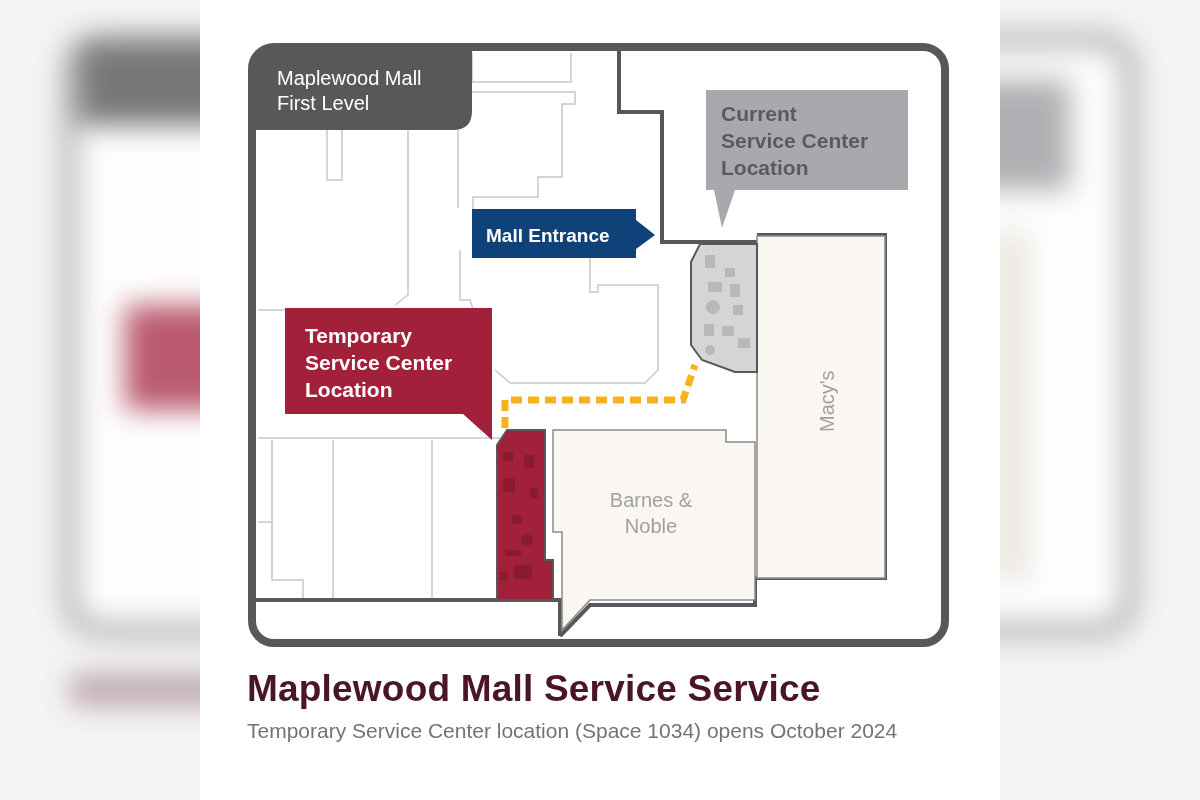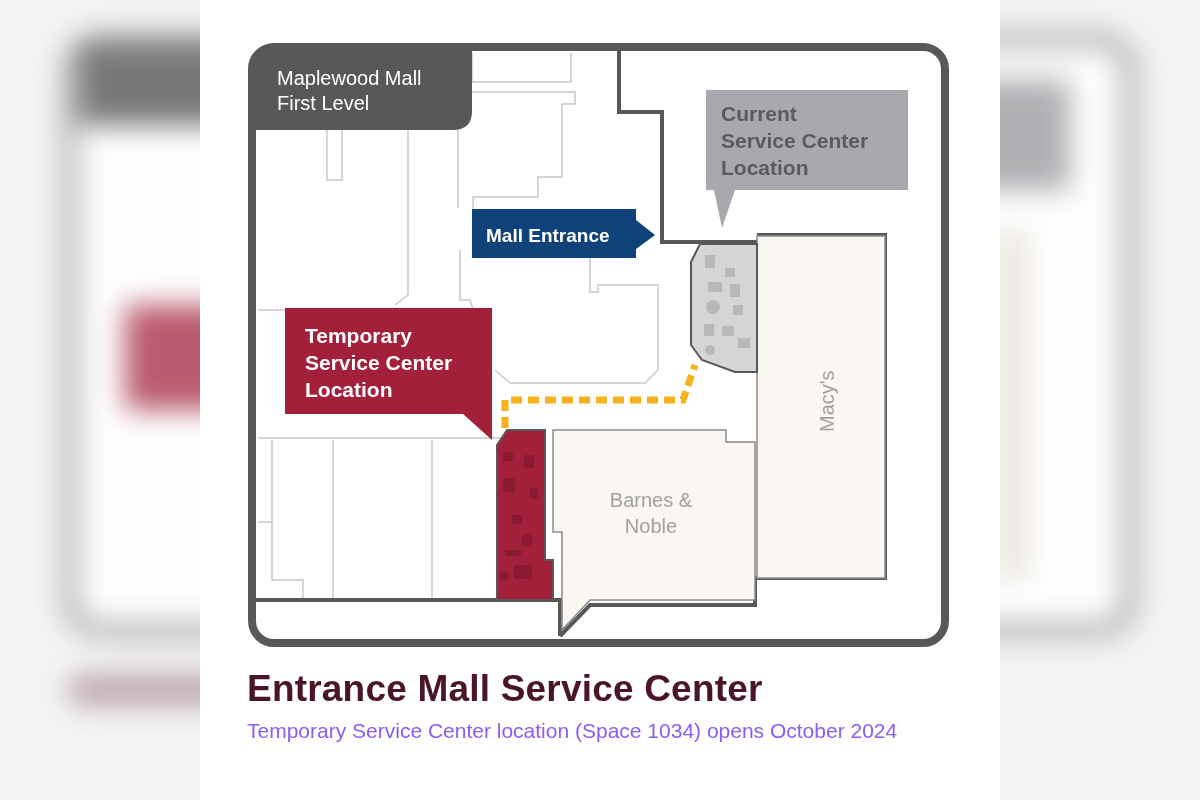--- a/index.html
+++ b/index.html
@@ -1,21 +1,21 @@
 <!DOCTYPE html>
 <html><head>
 <meta charset="utf-8">
 <style>
   html,body{margin:0;padding:0;}
   body{width:1200px;height:800px;position:relative;overflow:hidden;background:#f4f4f4;font-family:"Liberation Sans",sans-serif;}
   .bg-blur{position:absolute;inset:0;filter:blur(14px);opacity:0.9;}
   .panel{position:absolute;left:200px;top:0;width:800px;height:800px;background:#ffffff;}
   svg{position:absolute;left:0;top:0;}
   .title{position:absolute;left:247px;top:668px;font-size:37px;font-weight:bold;color:#4a1526;letter-spacing:0.2px;white-space:nowrap;}
-  .subtitle{position:absolute;left:247px;top:719px;font-size:21px;color:#8b5cf6;white-space:nowrap;}
+  .subtitle{position:absolute;left:247px;top:719px;font-size:21px;color:#737373;white-space:nowrap;}
   .lbl{font-family:"Liberation Sans",sans-serif;}
 </style>
 </head>
 <body>
 
 <div class="bg-blur">
   <svg width="1200" height="800" viewBox="0 0 1200 800">
     <rect x="70" y="40" width="1060" height="590" rx="30" fill="#ffffff" stroke="#9a9a9a" stroke-width="14"></rect>
     <rect x="80" y="45" width="300" height="80" fill="#6a6a6a"></rect>
     <rect x="950" y="80" width="120" height="110" fill="#a7a9ac"></rect>
@@ -100,14 +100,14 @@
 
   <path d="M472 209 H636 V220 L655 235 L636 249 V258 H472 Z" fill="#0e4279"></path>
   <text class="lbl" x="486" y="242" font-size="19" font-weight="bold" fill="#ffffff">Mall Entrance</text>
 
   <path d="M285 308 H492 V440 L463 414 H285 Z" fill="#a3203a"></path>
   <text class="lbl" x="305" y="343" font-size="21" font-weight="bold" fill="#ffffff">Temporary</text>
   <text class="lbl" x="305" y="370" font-size="21" font-weight="bold" fill="#ffffff">Service Center</text>
   <text class="lbl" x="305" y="397" font-size="21" font-weight="bold" fill="#ffffff">Location</text>
 </svg>
 
-<div class="title">Entrance Mall Service Center</div>
+<div class="title">Maplewood Mall Service Service</div>
 <div class="subtitle">Temporary Service Center location (Space 1034) opens October 2024</div>
 
 </body></html>

